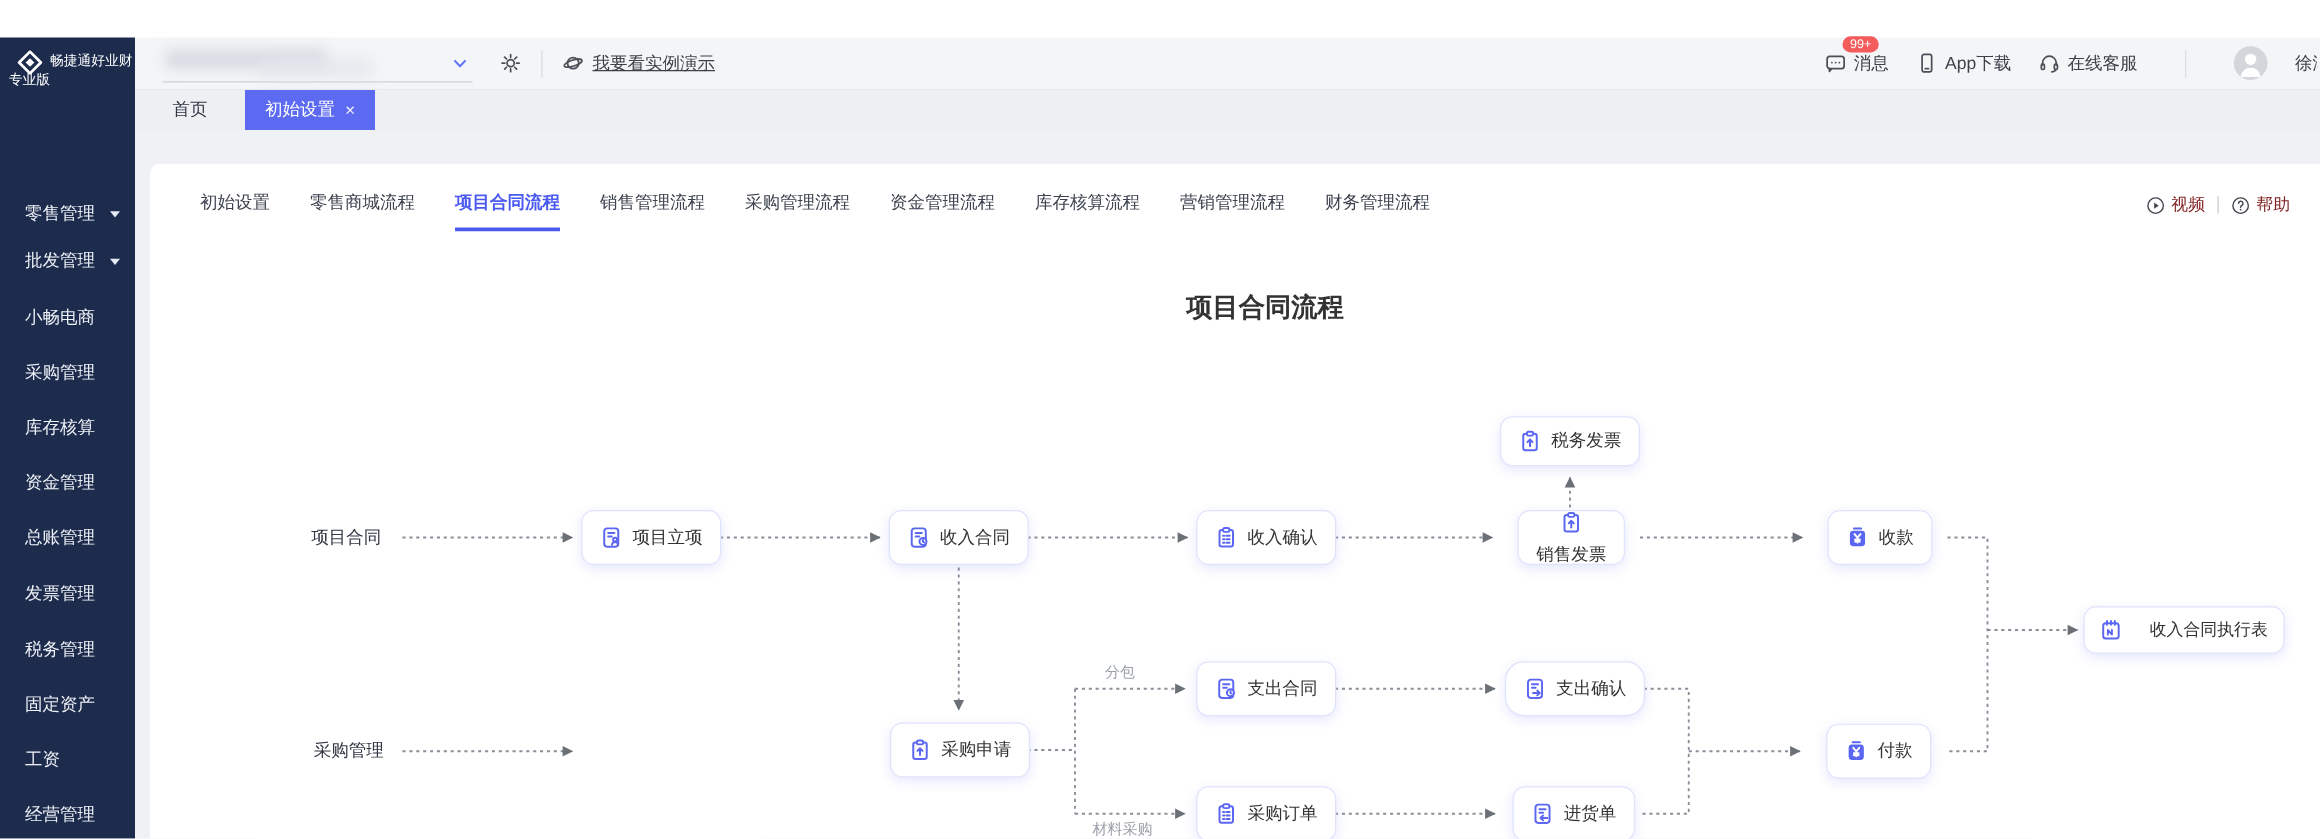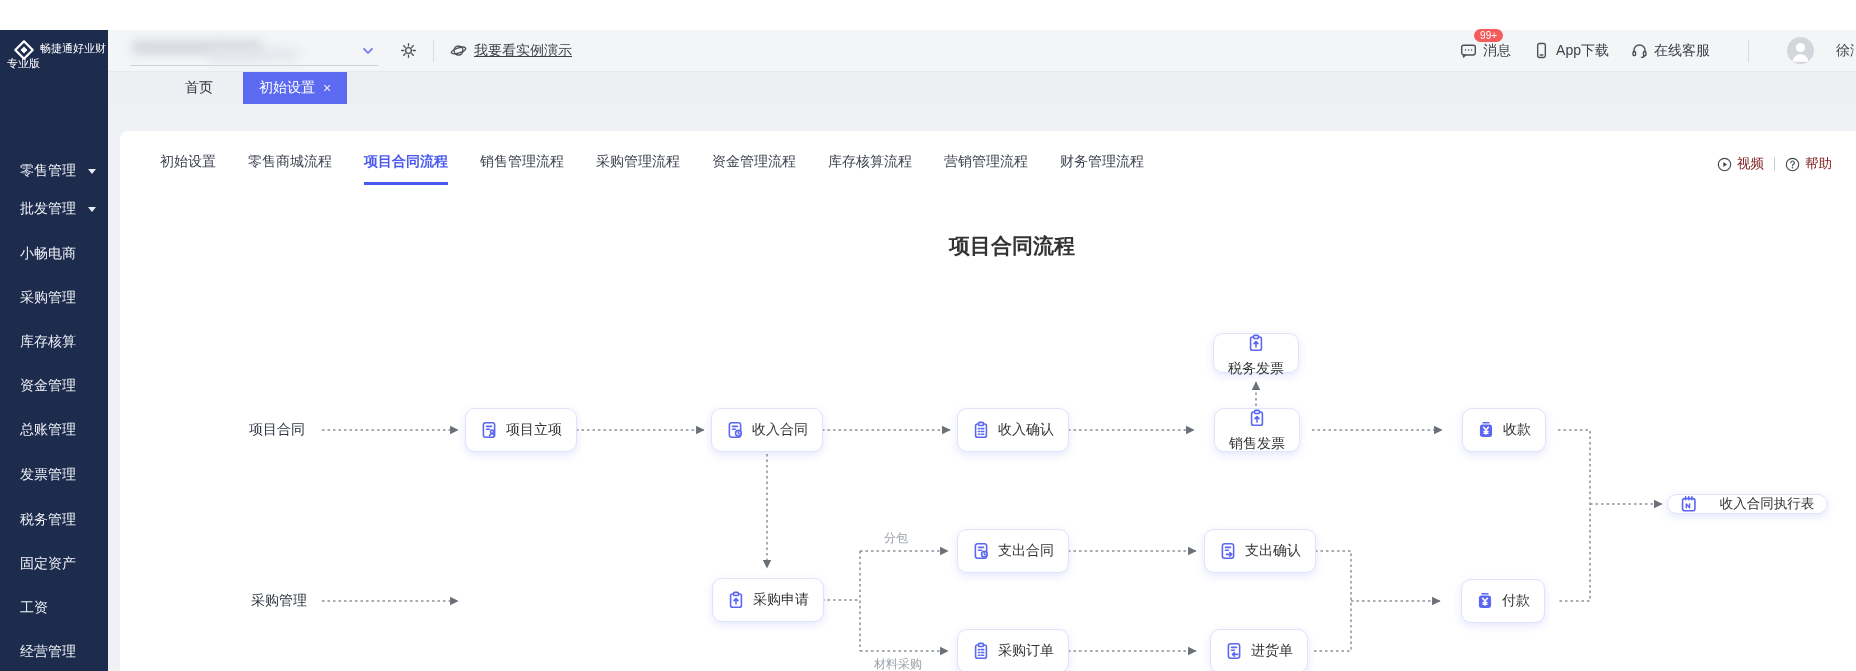--- a/index.html
+++ b/index.html
@@ -28,21 +28,21 @@
   .demo{display:flex;align-items:center;gap:7px;color:#3c414a;font-size:14px;cursor:pointer;text-decoration:underline;}
   .hright{margin-left:auto;display:flex;align-items:center;gap:22px;}
   .hitem{position:relative;display:flex;align-items:center;gap:6px;color:#3c414a;font-size:14px;cursor:pointer;flex:none;}
   .badge{position:absolute;left:14px;top:-13px;background:#f45b5b;color:#fff;font-size:10px;padding:1px 6px;border-radius:8px;white-space:nowrap;}
   .avatar{width:27px;height:27px;border-radius:50%;background:#d3d6db;flex:none;position:relative;overflow:hidden;}
   .uname{color:#3c414a;font-size:14px;width:18px;overflow:hidden;white-space:nowrap;flex:none;}
 
   
   .tabstrip{position:absolute;left:108px;top:72px;width:1748px;height:32px;background:#edeff3;display:flex;align-items:stretch;}
   .wtab{display:flex;align-items:center;justify-content:center;font-size:14px;cursor:pointer;}
-  .wtab.home{width:88px;color:#2f3542;margin-left:47px;}
+  .wtab.home{width:88px;color:#2f3542;}
   .wtab.active{background:#5b6af0;color:#fff;padding:0 16px;gap:8px;}
   .closex{font-size:14px;line-height:1;opacity:.9;cursor:pointer;}
 
   
   .sidebar{position:absolute;left:0;top:72px;width:108px;height:599px;background:#1d2b4d;}
   .side-item{position:absolute;left:20px;height:20px;display:flex;align-items:center;color:#eef1f7;font-size:14px;cursor:pointer;white-space:nowrap;}
   .caret{width:0;height:0;border-left:4.5px solid transparent;border-right:4.5px solid transparent;border-top:5.5px solid #e8ecf5;margin-left:12px;}
 
   
   .contentbg{position:absolute;left:108px;top:104px;width:1748px;height:567px;background:#eff1f5;}
@@ -59,21 +59,21 @@
   .flowlayer{position:absolute;left:0;top:0;width:1856px;height:671px;pointer-events:none;}
   .flowlayer *{pointer-events:auto;}
   .flowtitle{position:absolute;left:1012px;top:246px;transform:translate(-50%,-50%);font-size:21px;font-weight:bold;color:#333;white-space:nowrap;}
   .connectors{position:absolute;left:0;top:0;}
   .rowlabel{position:absolute;transform:translate(-50%,-50%);font-size:14px;font-weight:500;color:#2f3542;white-space:nowrap;}
   .rl0{left:277px;top:430px;} .rl1{left:279px;top:601px;}
   .branchlabel{position:absolute;transform:translate(-50%,-50%);font-size:12px;color:#9aa0a8;white-space:nowrap;}
   .bl0{left:896px;top:538px;} .bl1{left:898px;top:664px;}
   .fnode{position:absolute;transform:translate(-50%,-50%);height:44px;display:flex;align-items:center;gap:8px;padding:0 14px;background:#fff;border:1px solid #dfe3fb;border-radius:10px;box-shadow:0 3px 9px rgba(93,107,243,.16);font-size:14px;color:#333;white-space:nowrap;cursor:pointer;box-sizing:border-box;}
   .fnode.small{height:40px;}
-  .fnode.wide{height:20px;font-size:13.5px;padding:0 12px;gap:22px;}
+  .fnode.wide{height:38px;font-size:13.5px;padding:0 12px;gap:22px;}
   .nicon{width:18px;height:18px;stroke:#5b67f1;color:#5b67f1;fill:none;stroke-width:1.4;stroke-linecap:round;stroke-linejoin:round;flex:none;}
 </style>
 </head>
 <body>
 
 <div class="stage">
   <div class="topstrip"></div>
 
   <div class="brandblock">
     <svg class="brandlogo" viewBox="0 0 24 24">
@@ -299,21 +299,21 @@
           <span>销售发票</span>
         </div>
         <div class="fnode" style="left: 1504px; top: 430px;">
           <svg class="nicon" viewBox="0 0 16 16">
             <rect x="2.6" y="3.2" width="10.8" height="11" rx="2.4" fill="currentColor" stroke="none"></rect>
             <path d="M5.4 1.6h5.2"></path>
             <path d="M5.9 5.6L8 8.1l2.1-2.5M8 8.1v3.4M6.3 9.4h3.4M6.3 10.9h3.4" stroke="#fff"></path>
           </svg>
           <span>收款</span>
         </div>
-        <div class="fnode small" style="left: 1256px; top: 353px; flex-direction: column;">
+        <div class="fnode small" style="left: 1256px; top: 353px;">
           <svg class="nicon" viewBox="0 0 16 16">
             <rect x="3.2" y="2.6" width="9.6" height="11.8" rx="1.6"></rect>
             <rect x="5.8" y="1.2" width="4.4" height="2.8" rx="1" fill="#fff"></rect>
             <path d="M8 11.6V6.9M6.2 8.6L8 6.8l1.8 1.8"></path>
           </svg>
           <span>税务发票</span>
         </div>
         <div class="fnode" style="left: 768px; top: 600px;">
           <svg class="nicon" viewBox="0 0 16 16">
             <rect x="3.2" y="2.6" width="9.6" height="11.8" rx="1.6"></rect>
@@ -324,21 +324,21 @@
         </div>
         <div class="fnode" style="left: 1013px; top: 551px;">
           <svg class="nicon" viewBox="0 0 16 16">
             <rect x="3" y="1.5" width="10" height="13" rx="2"></rect>
             <path d="M5.8 4.8h4.4M5.8 7.3h2.6"></path>
             <circle cx="11" cy="10.8" r="2.5" fill="#fff"></circle>
             <path d="M11 9.8v1.1l.8.5"></path>
           </svg>
           <span>支出合同</span>
         </div>
-        <div class="fnode" style="left: 1260px; top: 551px;">
+        <div class="fnode" style="left: 1260px; top: 551px; border-radius: 15px;">
           <svg class="nicon" viewBox="0 0 16 16">
             <rect x="3" y="1.5" width="10" height="13" rx="2"></rect>
             <path d="M5.8 4.8h4.4M5.8 7.3h2.6"></path>
             <path d="M6.6 11h4.8M9.6 9.3l1.8 1.7-1.8 1.7"></path>
           </svg>
           <span>支出确认</span>
         </div>
         <div class="fnode" style="left: 1013px; top: 651px;">
           <svg class="nicon" viewBox="0 0 16 16">
             <rect x="3.2" y="2.6" width="9.6" height="11.8" rx="1.6"></rect>

